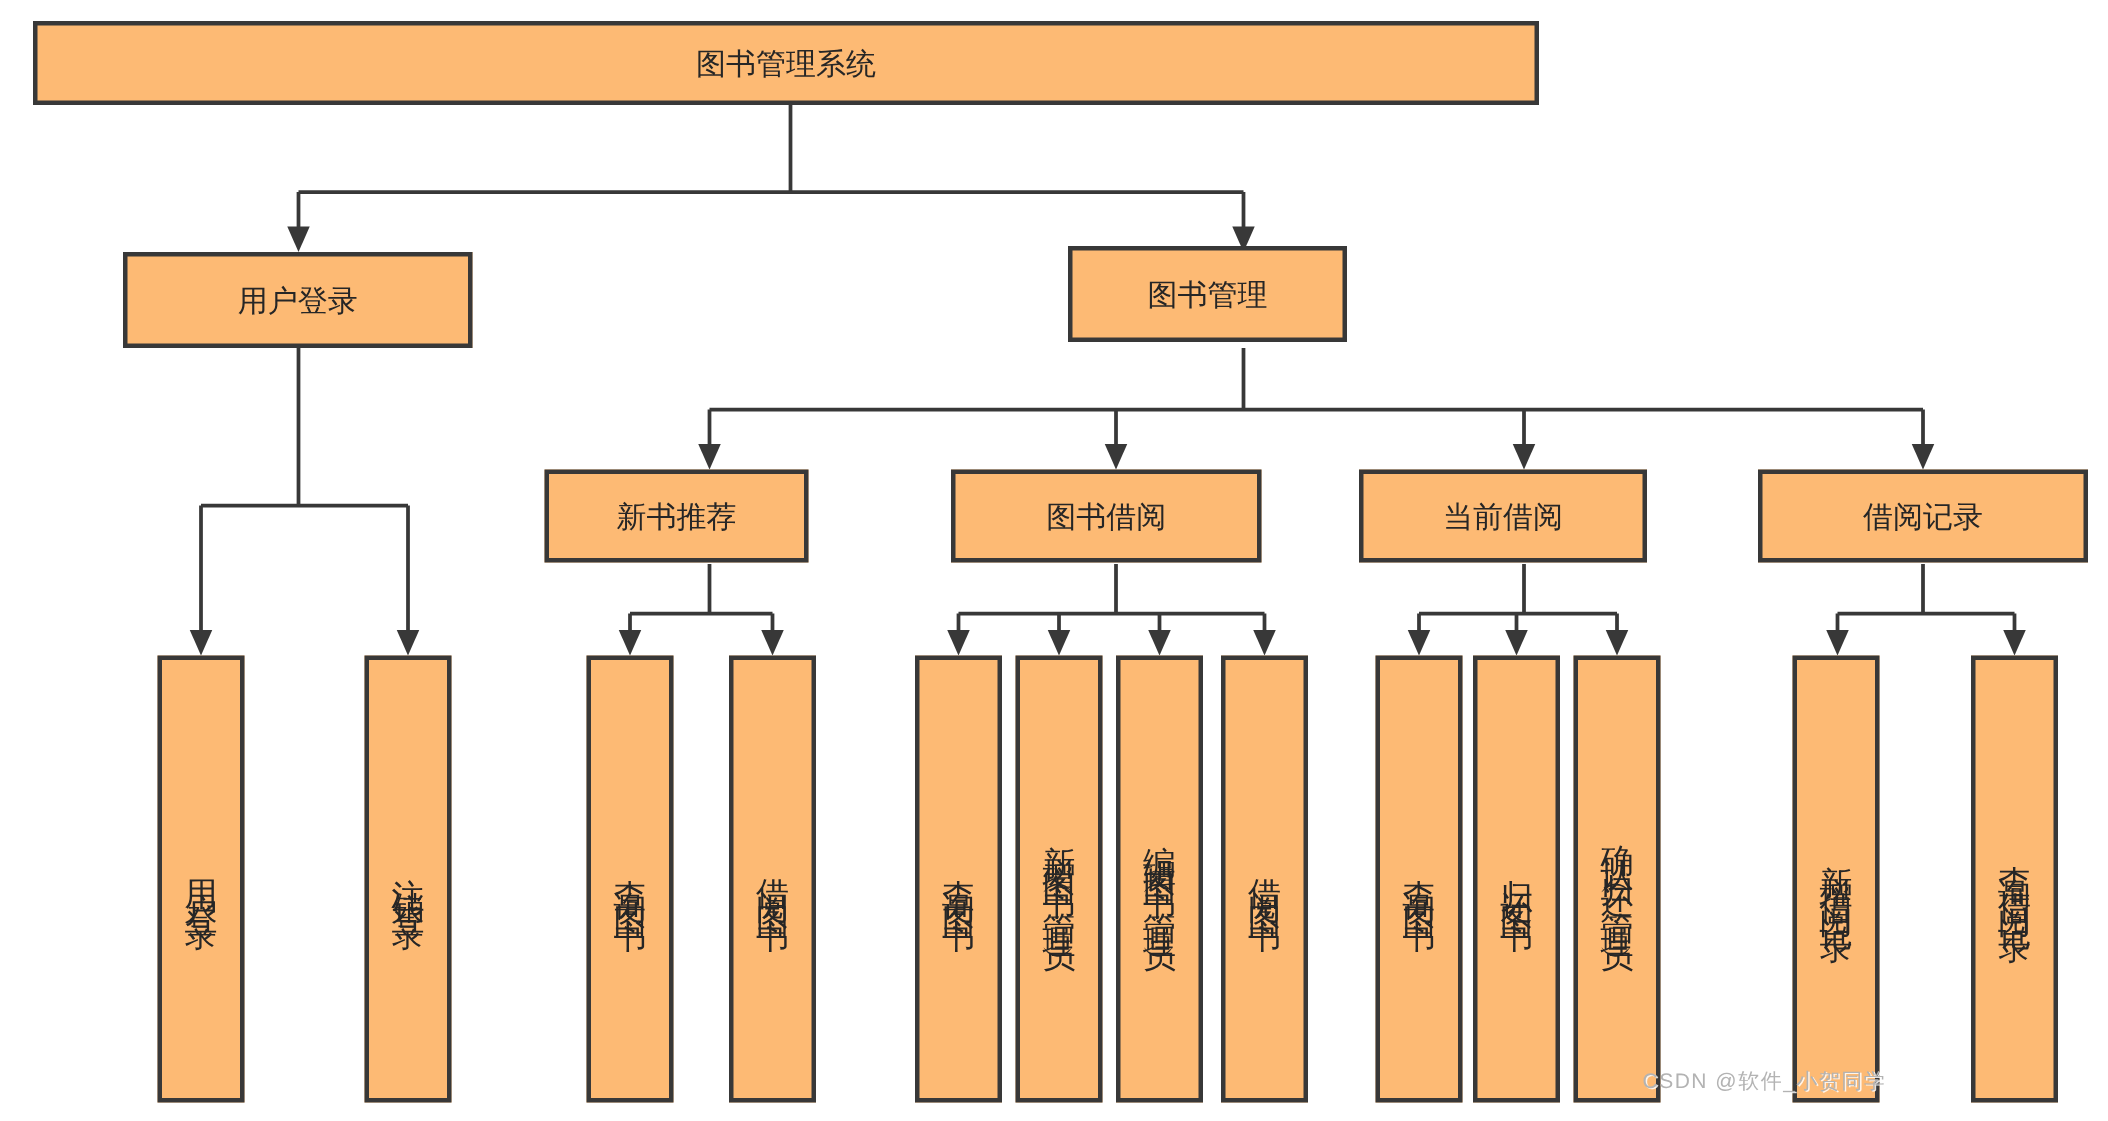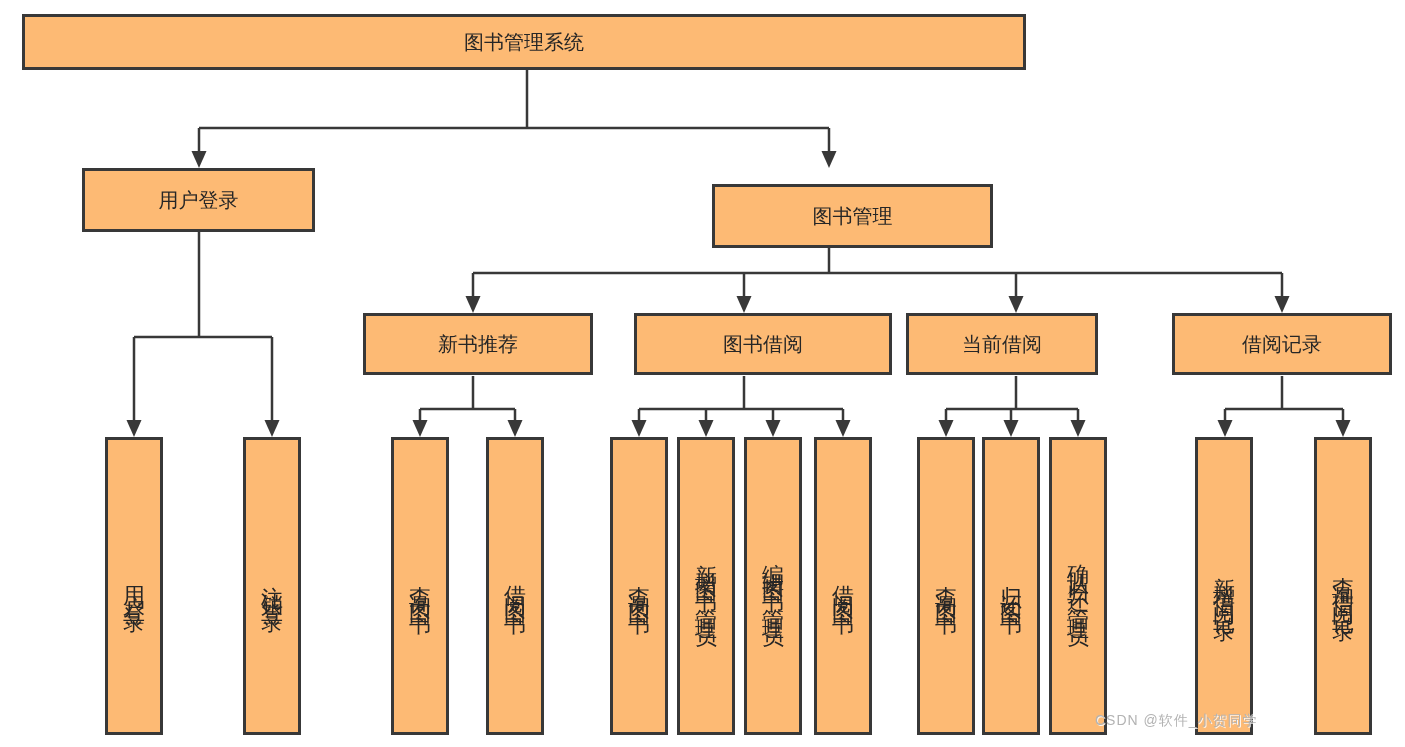--- a/index.html
+++ b/index.html
@@ -79,28 +79,28 @@
       </g>
   </svg>
 
   <div class="node" style="left:22px;top:14px;width:1004px;height:56px">
     <span class="hlabel">图书管理系统</span>
   </div>
 
   <div class="node" style="left:82px;top:168px;width:233px;height:64px">
     <span class="hlabel">用户登录</span>
   </div>
-  <div class="node" style="left:712px;top:184px;width:281px;height:64px">
+  <div class="node" style="left:712px;top:164px;width:186px;height:64px">
     <span class="hlabel">图书管理</span>
   </div>
 
-  <div class="node" style="left:363px;top:313px;width:230px;height:62px">
+  <div class="node" style="left:363px;top:313px;width:176px;height:62px">
     <span class="hlabel">新书推荐</span>
   </div>
-  <div class="node" style="left:634px;top:313px;width:258px;height:62px">
+  <div class="node" style="left:634px;top:313px;width:207px;height:62px">
     <span class="hlabel">图书借阅</span>
   </div>
   <div class="node" style="left:906px;top:313px;width:192px;height:62px">
     <span class="hlabel">当前借阅</span>
   </div>
   <div class="node" style="left:1172px;top:313px;width:220px;height:62px">
     <span class="hlabel">借阅记录</span>
   </div>
 
   <div class="node leaf" style="left:105px">

